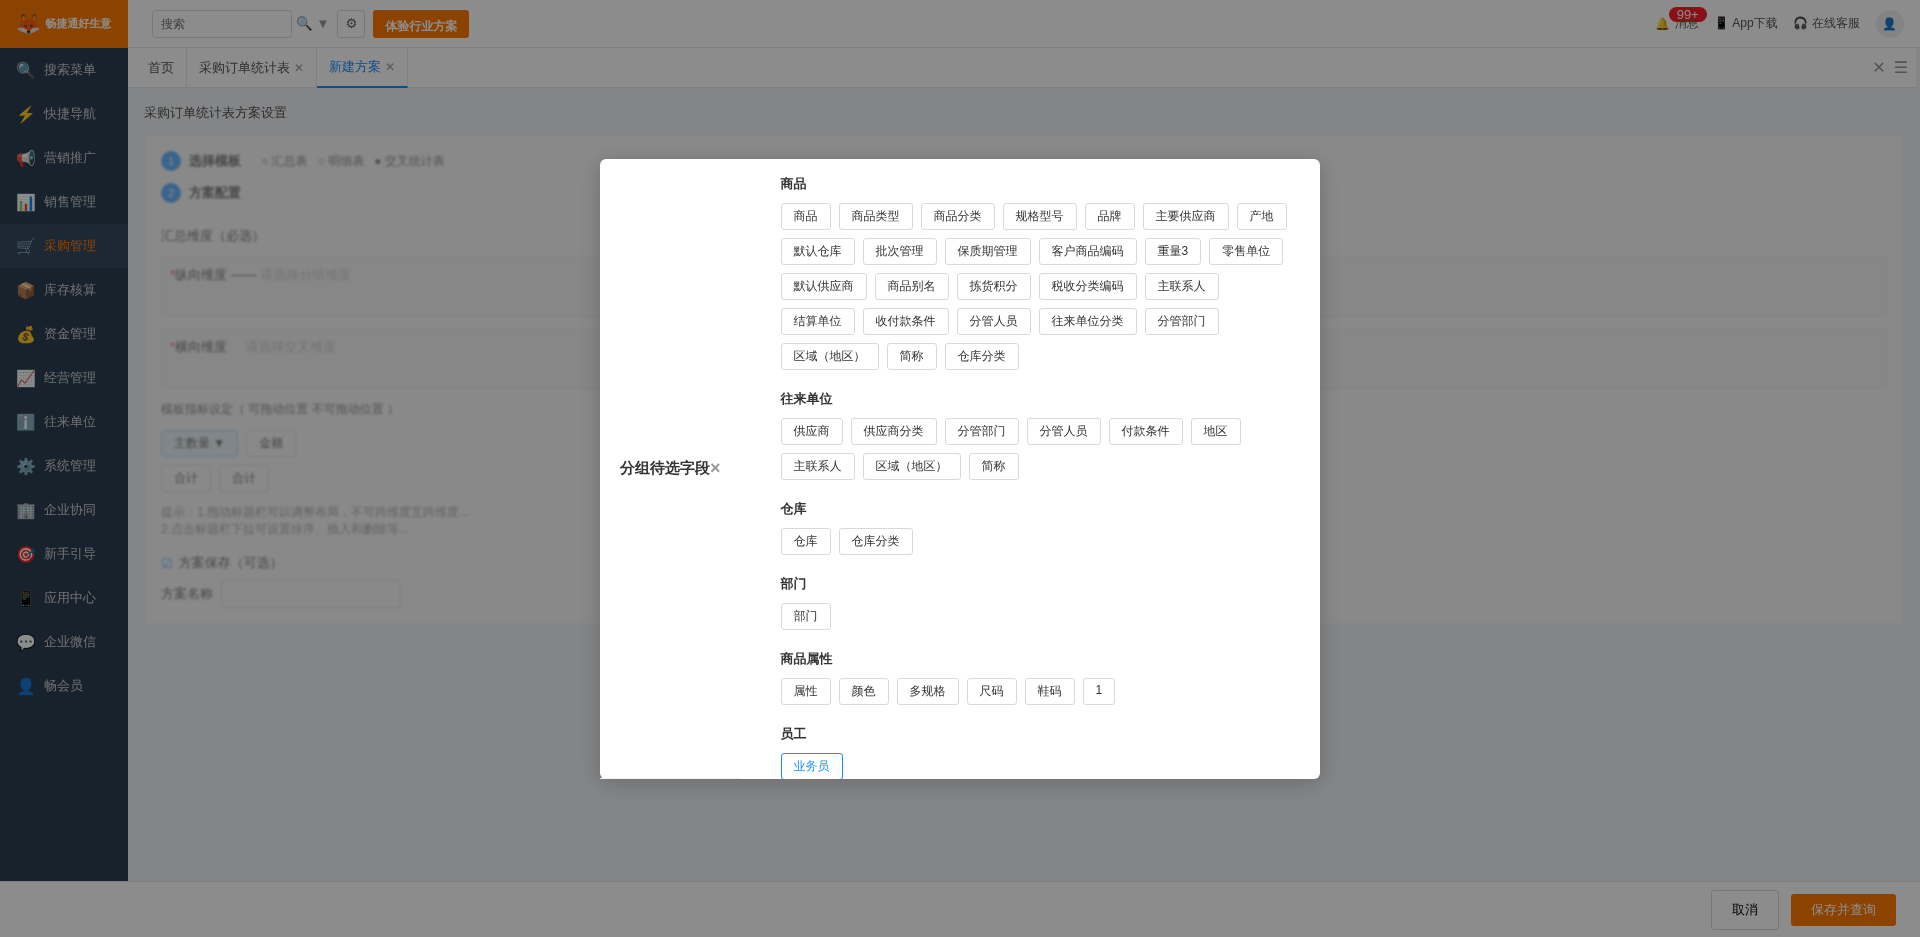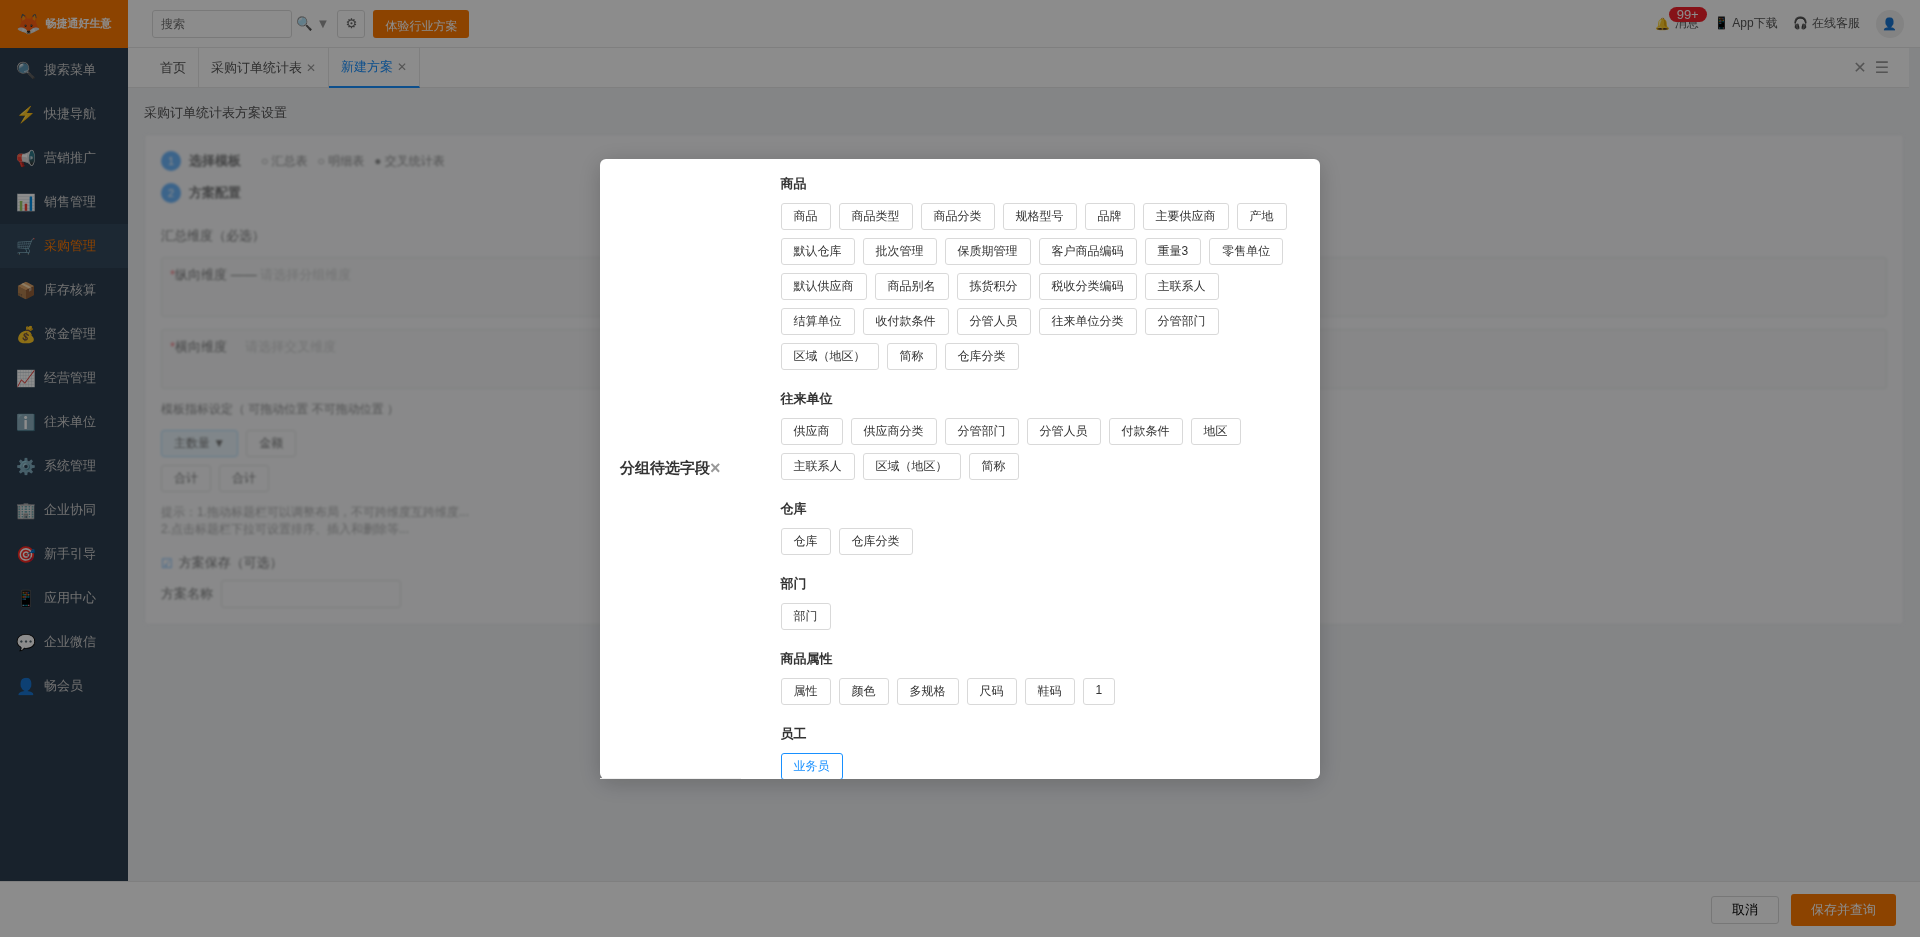--- a/index.html
+++ b/index.html
@@ -34,42 +34,43 @@
       width: 28px; height: 28px;
       border: 1px solid #ddd; border-radius: 3px;
       background: #fff; cursor: pointer;
       display: flex; align-items: center; justify-content: center; color: #666;
     }
     .experience-btn {
       background: #ff7a00; color: white;
       border: none; border-radius: 3px;
       padding: 8px 12px; height: 28px; cursor: pointer;
       font-size: 12px;
+      font-weight: bold;
     }
     .top-right {
       display: flex; align-items: center; gap: 16px; font-size: 12px; color: #555;
     }
     .badge-wrap { position: relative; display: inline-flex; align-items: center; gap: 4px; }
     .badge {
       position: absolute; top: -8px; right: -8px;
       background: #f5222d; color: white;
       border-radius: 10px; font-size: 13px;
       padding: 0 8px; min-width: 16px; text-align: center;
     }
 
     
     .tabs-bar {
       height: 40px;
       background: #fff;
       display: flex;
       align-items: center;
-      padding: 0 20px;
+      padding: 0 8px;
       border-bottom: 1px solid #e8e8e8;
       position: fixed;
-      top: 48px; left: 128px; right: 11px;
+      top: 48px; left: 128px; right: 4px;
       z-index: 99;
     }
     .tab-item {
       display: flex; align-items: center; gap: 4px;
       padding: 0 12px; height: 40px;
       cursor: pointer; font-size: 13px; color: #555;
       border-right: 1px solid #e8e8e8;
       white-space: nowrap;
     }
     .tab-item.active { color: #1890ff; border-bottom: 2px solid #1890ff; }
@@ -190,21 +191,21 @@
       bottom: 0; left: 0; right: 0;
       height: 56px;
       background: #fff;
       border-top: 1px solid #e8e8e8;
       display: flex; align-items: center; justify-content: flex-end;
       padding: 0 24px;
       gap: 12px;
       z-index: 500;
     }
     .btn-cancel {
-      padding: 0 20px; height: 28px;
+      padding: 0 20px; height: 40px;
       border: 1px solid #d9d9d9; border-radius: 3px;
       background: #fff; cursor: pointer; font-size: 13px;
     }
     .btn-save {
       padding: 0 20px; height: 32px;
       border: none; border-radius: 3px;
       background: #ff7a00; color: white;
       cursor: pointer; font-size: 13px;
     }
   </style>

